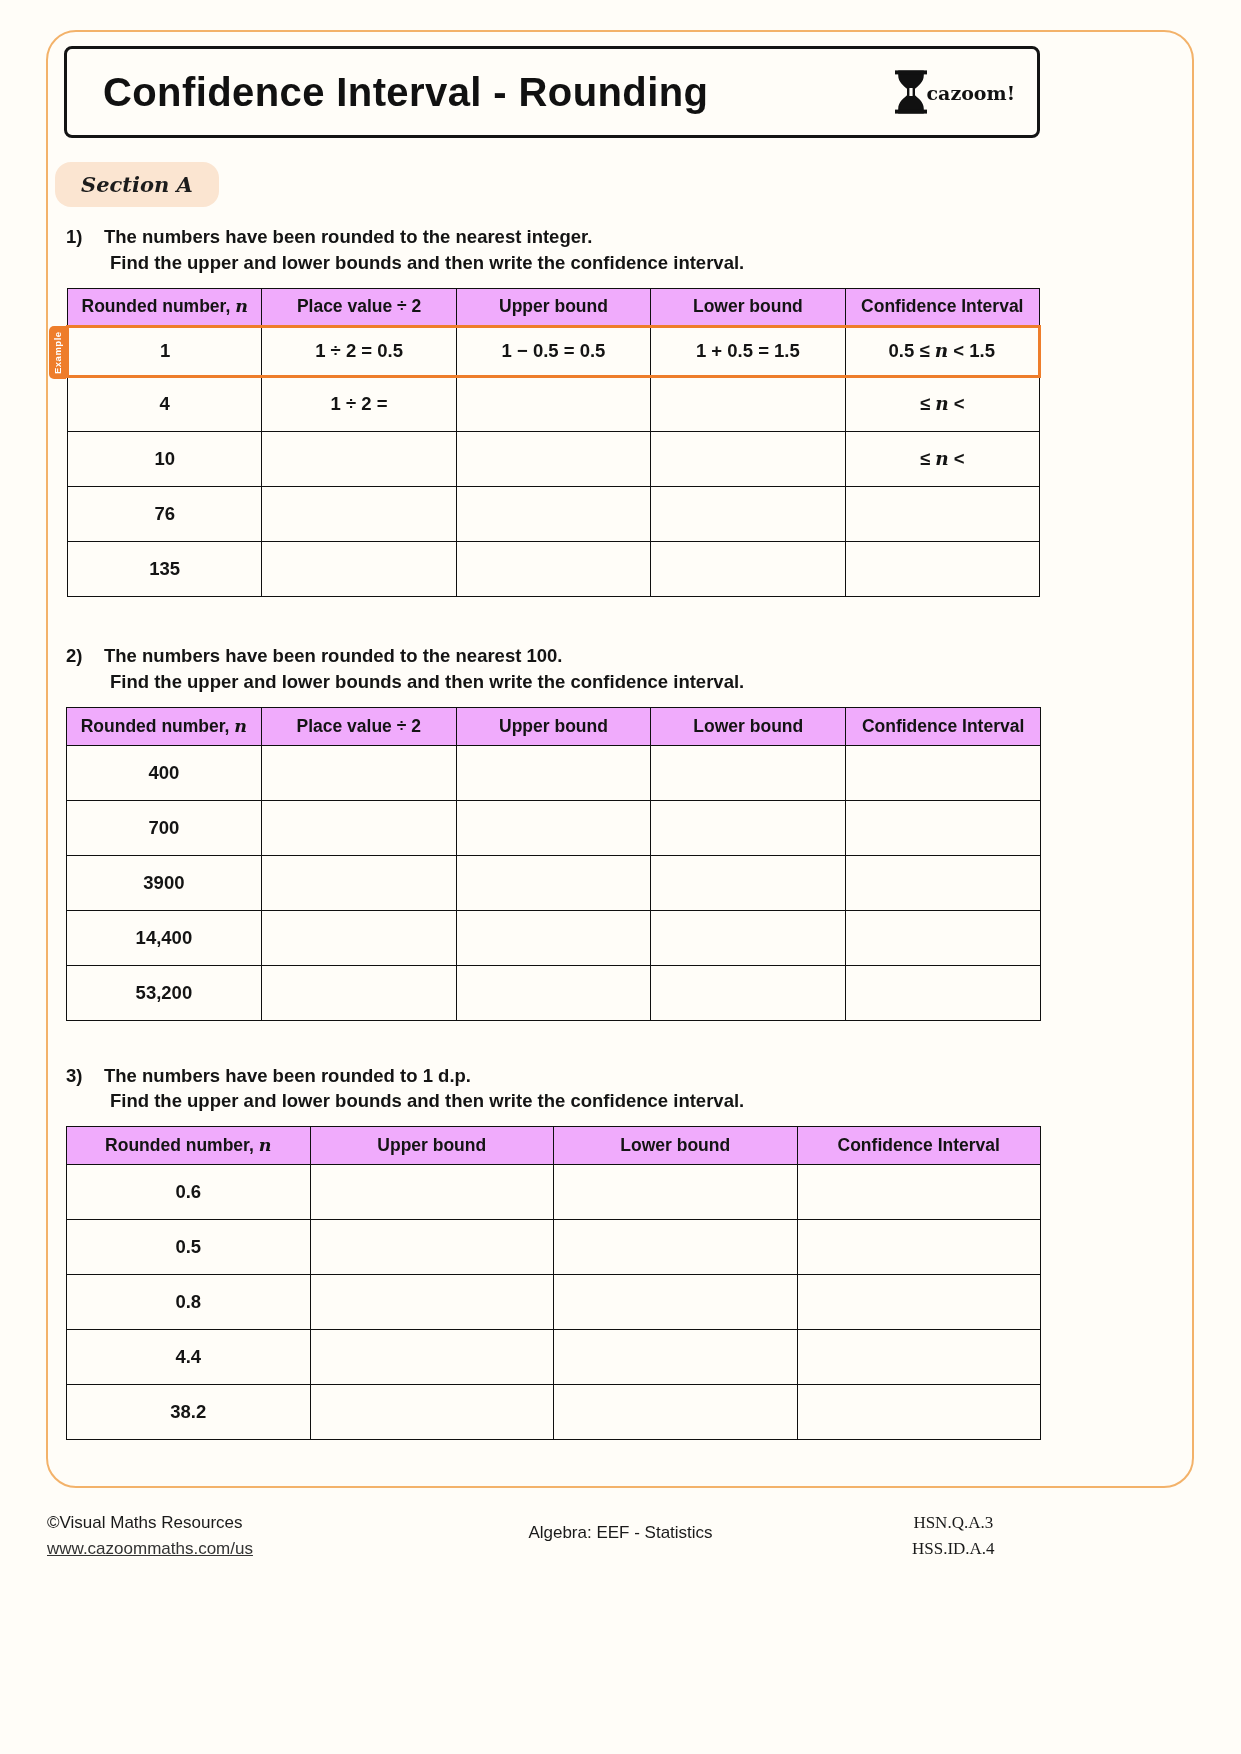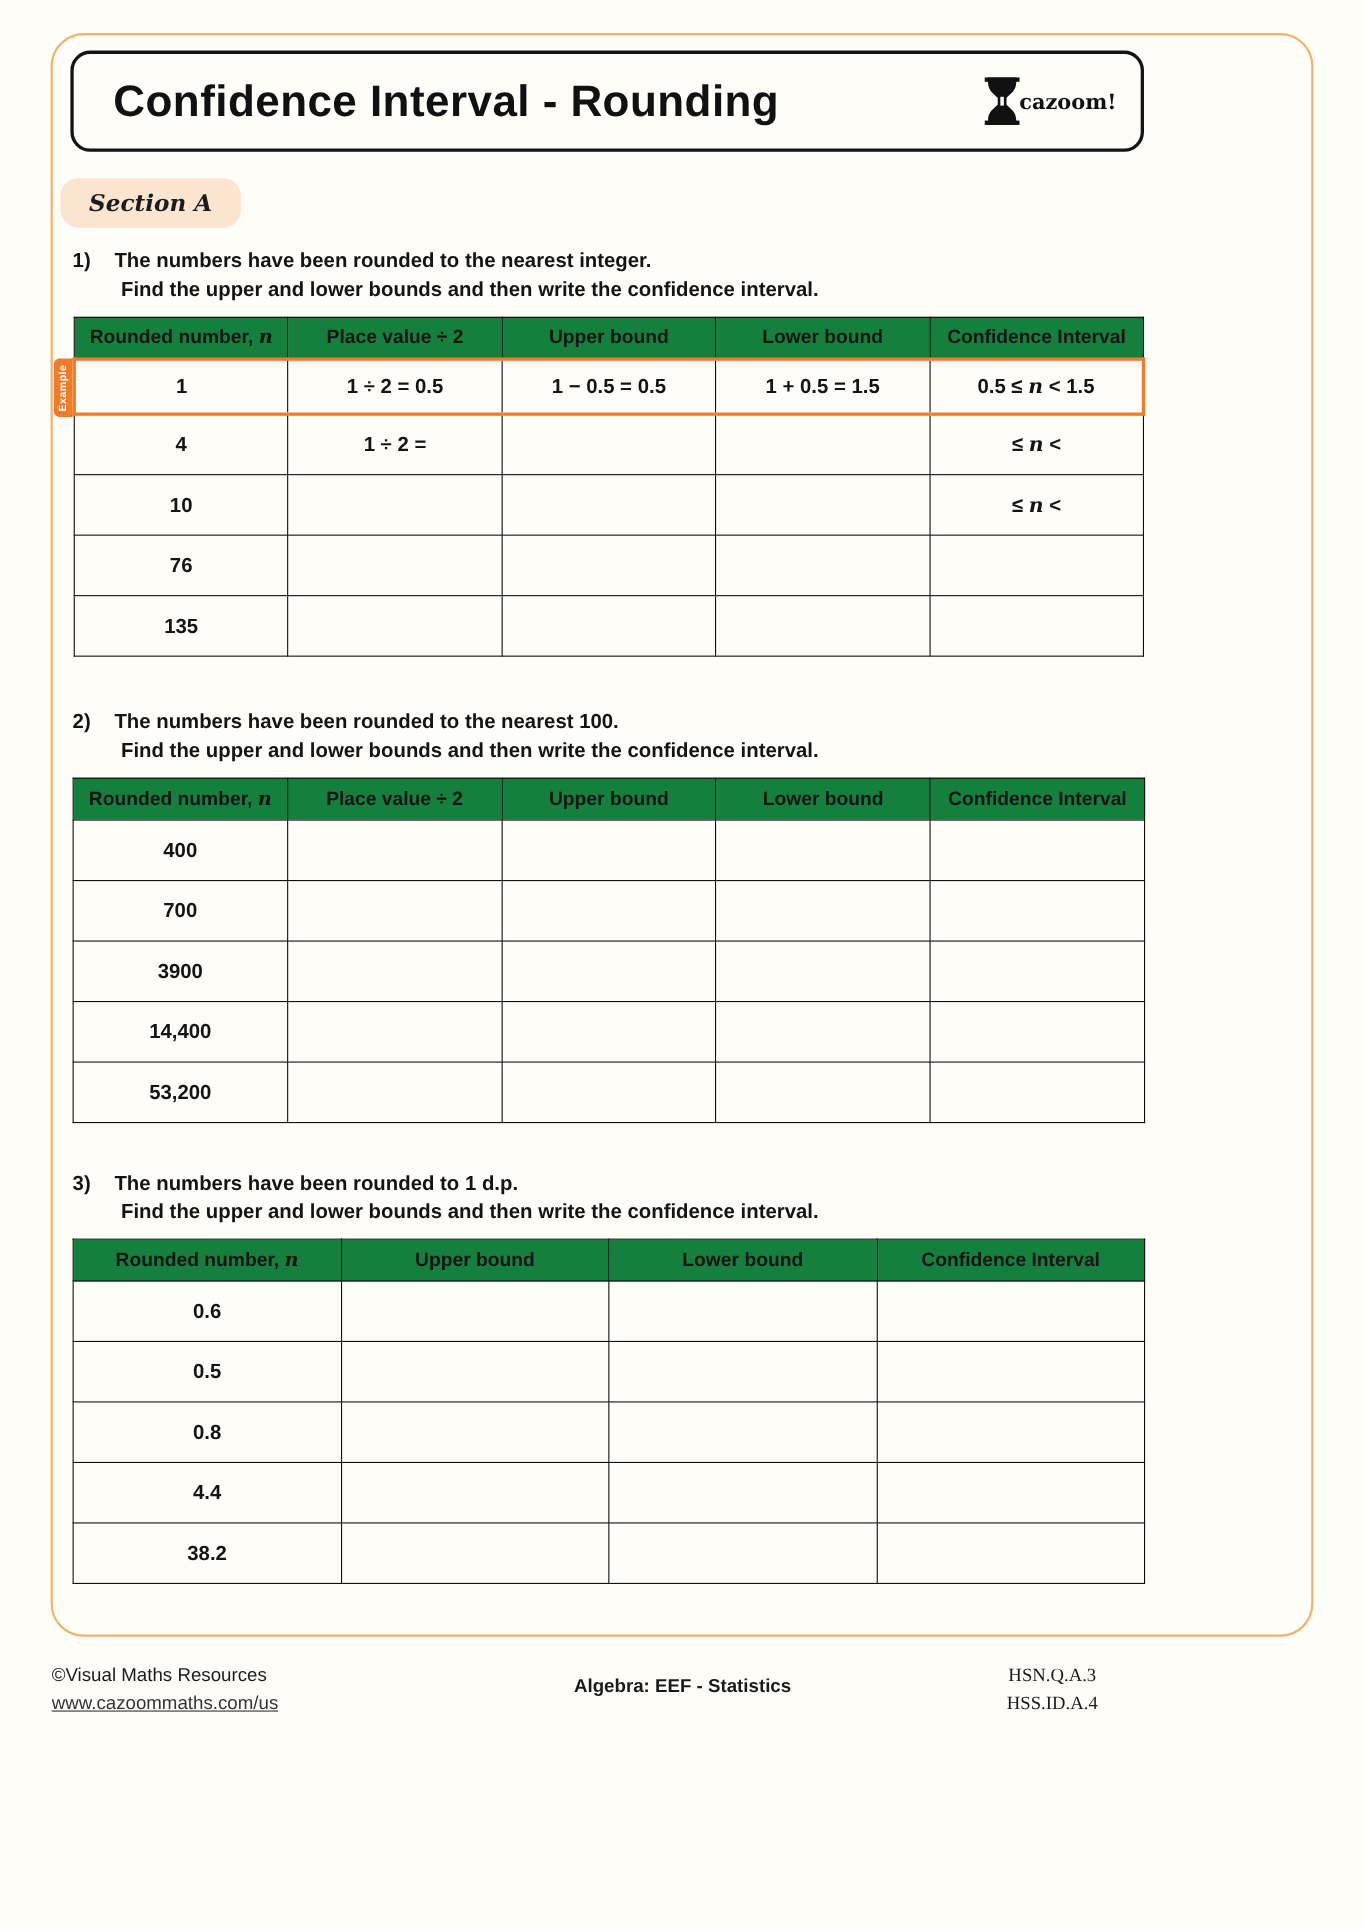--- a/index.html
+++ b/index.html
@@ -5,21 +5,21 @@
   * { margin:0; padding:0; box-sizing:border-box; }
   html,body { background:#ffffff; }
   body { font-family:"Liberation Sans", sans-serif; color:#141414; }
 
   .page { position:relative; width:1241px; height:1754px; background:#fffdf8; overflow:hidden; margin:0 auto; }
 
   .frame { position:absolute; left:46px; top:30px; width:1148px; height:1458px;
            border:2px solid #f3b26a; border-radius:30px; pointer-events:none; }
 
   .header-box { position:absolute; left:64px; top:46px; width:976px; height:92px;
-                border:3px solid #141414; border-radius:18px; background:#fffdf8;
+                border:3px solid #141414; border-radius:8px; background:#fffdf8;
                 display:flex; align-items:center; justify-content:space-between;
                 padding:0 22px 0 36px; }
   .title { font-size:40px; font-weight:800; letter-spacing:.4px; color:#111; }
 
   .logo { display:flex; flex-direction:row; align-items:center; line-height:1; }
   .logo svg { width:32px; height:46px; display:block; }
   .brand { font-family:"DejaVu Serif", serif; font-weight:700; font-size:19px; margin-top:2px; color:#111; }
 
   .section-a { position:absolute; left:55px; top:162px; background:#fbe5d1; border-radius:16px;
                padding:10px 26px; font-family:"DejaVu Serif", serif; font-style:italic;
@@ -29,40 +29,40 @@
 
   .question { display:flex; gap:12px; font-weight:700; font-size:18.5px; color:#141414; line-height:1.4; }
   .q-num { min-width:26px; }
   .q-line2 { padding-left:6px; }
   .q2 { margin-top:46px; }
   .q3 { margin-top:42px; }
 
   .table-wrap { position:relative; margin-top:12px; }
   table.ws { width:100%; border-collapse:collapse; table-layout:fixed; }
   .ws th, .ws td { border:1.6px solid #101010; text-align:center; vertical-align:middle; }
-  .ws th { background:#15803d; font-size:17.5px; font-weight:700; height:38px; padding:4px 2px; }
+  .ws th { background:#f0abfc; font-size:17.5px; font-weight:700; height:38px; padding:4px 2px; }
   .ws td { font-size:18.5px; font-weight:700; height:55px; }
   .ws tr.example td { height:50px; border-top:3.5px solid #ee7d2b; border-bottom:3.5px solid #ee7d2b; }
   .ws tr.example td:first-child { border-left:3.5px solid #ee7d2b; }
   .ws tr.example td:last-child  { border-right:3.5px solid #ee7d2b; }
 
   .v { font-family:"DejaVu Serif", serif; font-style:italic; font-weight:700; }
 
   .example-tab { position:absolute; left:-17px; top:38px; width:17px; height:53px;
                  background:#ee7d2b; color:#ffffff; font-size:9.5px; font-weight:700;
                  display:flex; align-items:center; justify-content:center;
                  writing-mode:vertical-rl; transform:rotate(180deg);
                  border-radius:0 5px 5px 0; letter-spacing:.5px; }
 
   .footer { position:absolute; left:47px; right:47px; top:1510px;
             display:grid; grid-template-columns:1fr auto 1fr; align-items:flex-start;
             font-size:17px; color:#1a1a1a; }
   .f-left { text-align:left; line-height:1.5; }
   .f-link { text-decoration:underline; color:#333333; cursor:pointer; }
-  .f-center { text-align:center; padding-top:13px;font-weight:bold; }
+  .f-center { text-align:center; padding-top:13px; }
   .f-right { text-align:center; line-height:1.5;font-family:Liberation Serif, serif; }
 </style>
 </head>
 <body>
 
 <div class="page">
 
   <div class="frame"></div>
 
   <div class="header-box">

